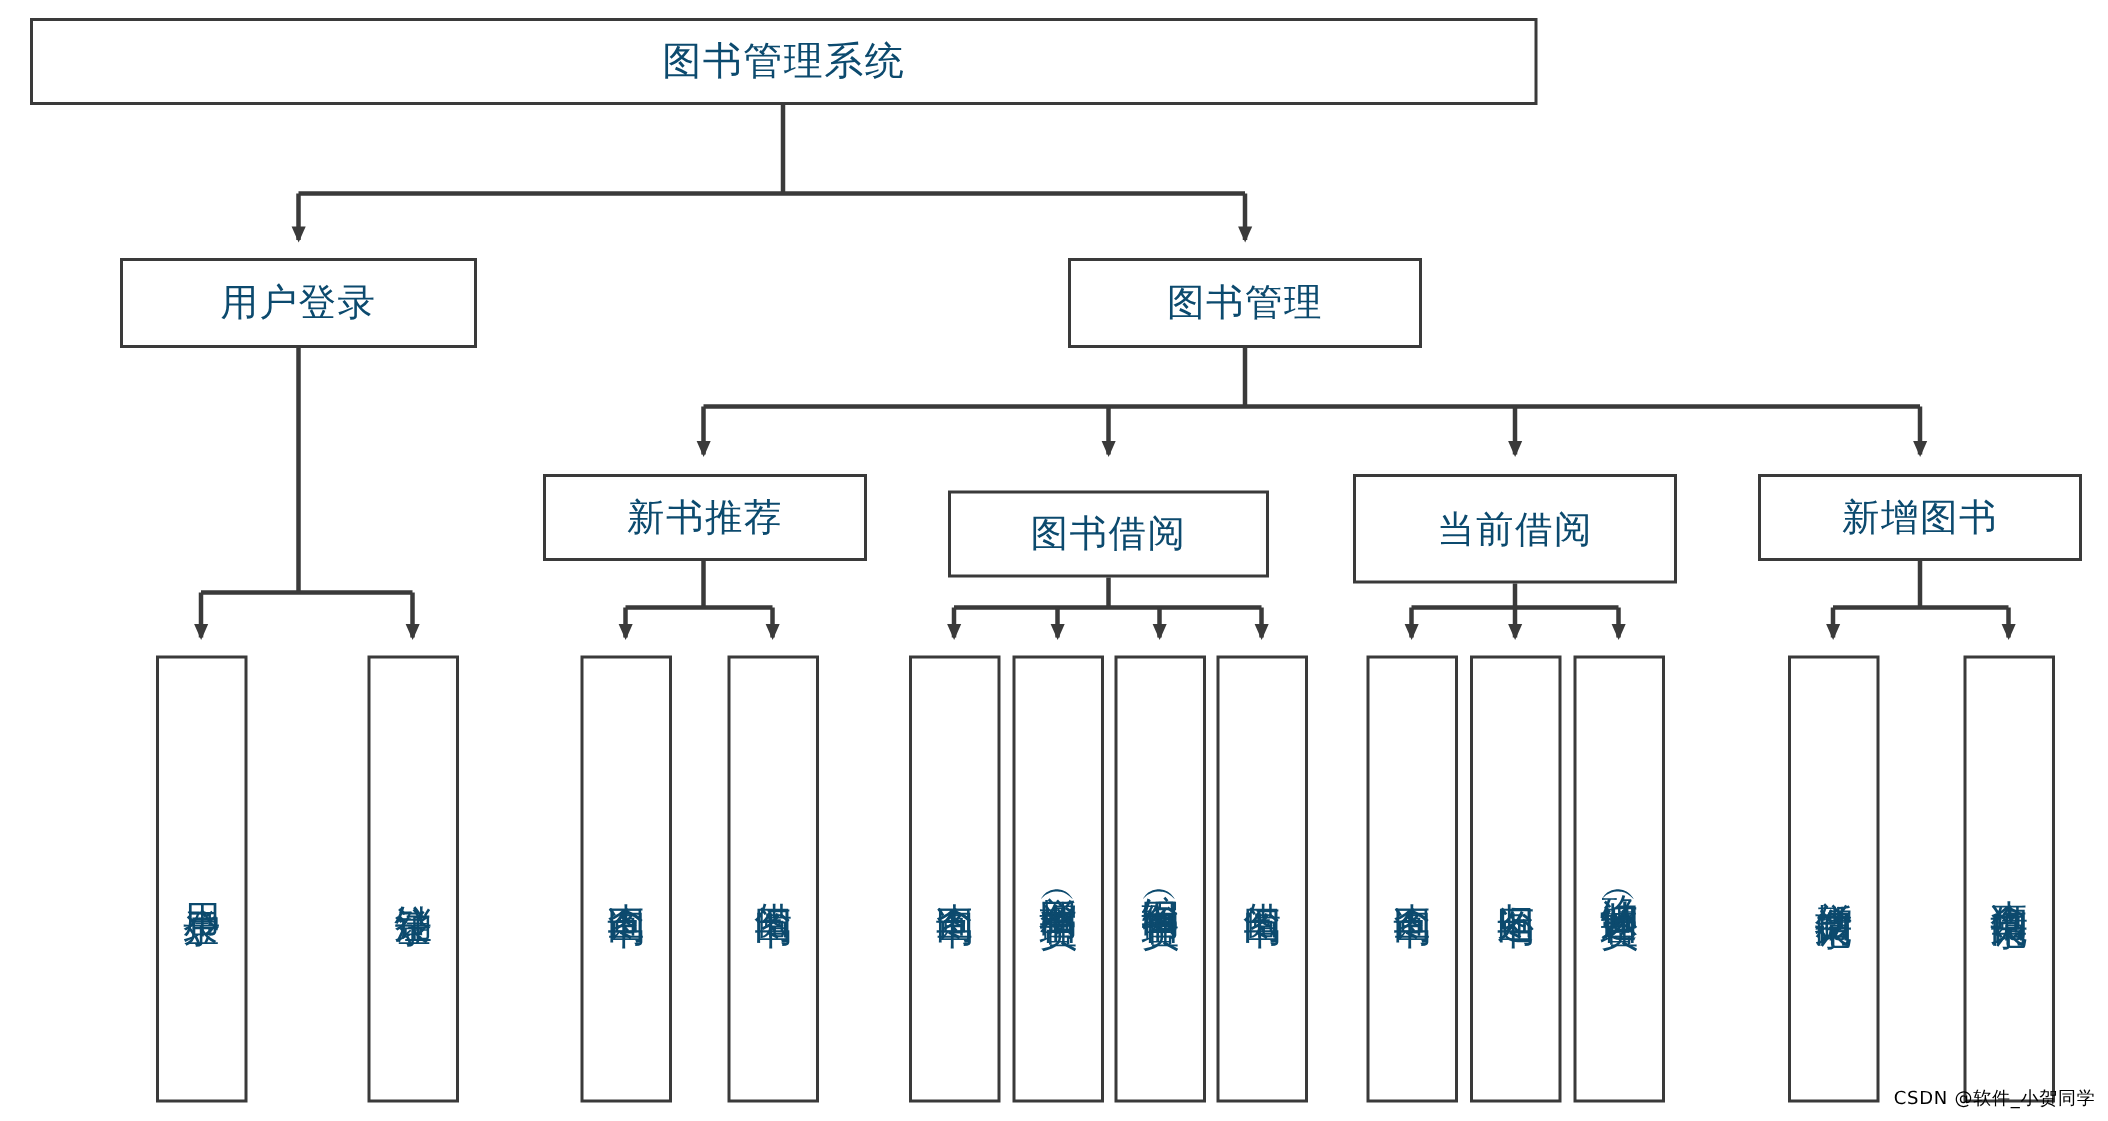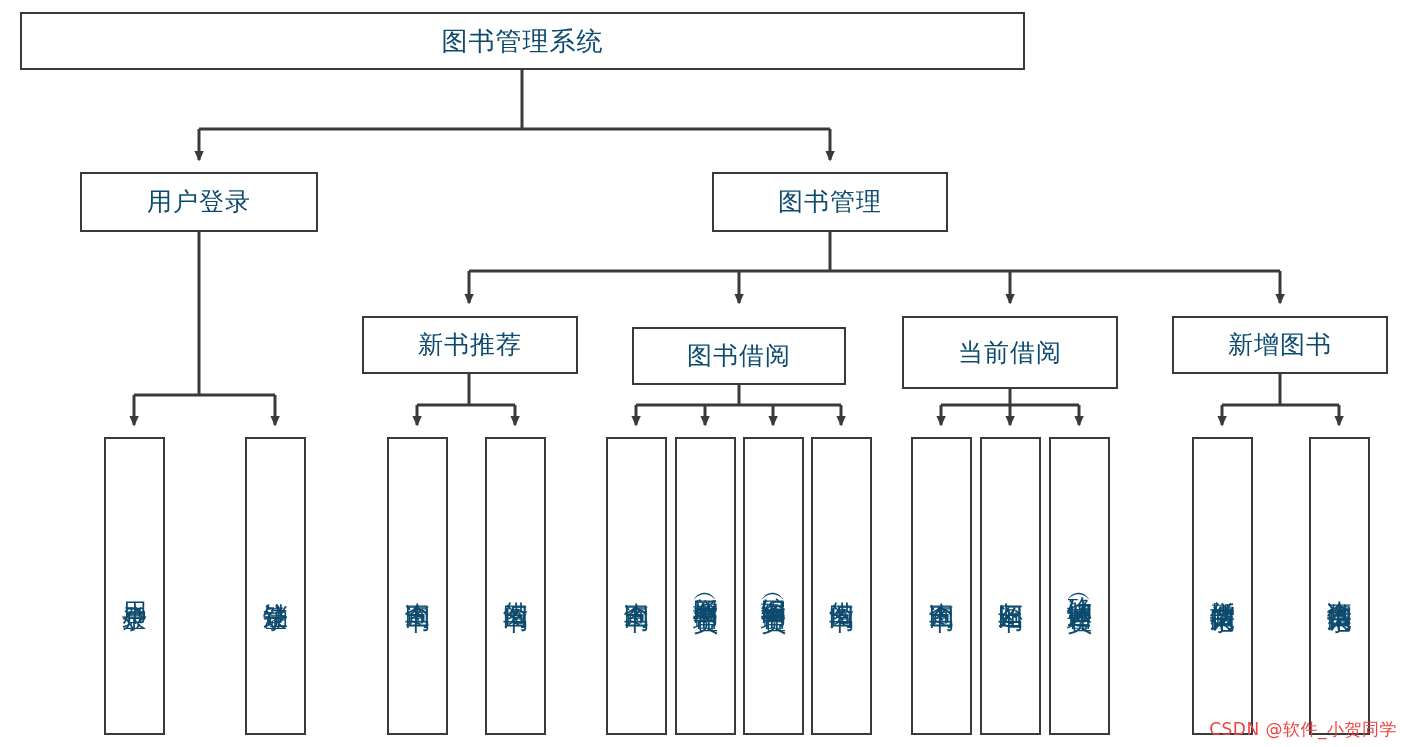--- a/index.html
+++ b/index.html
@@ -56,22 +56,22 @@
     writing-mode: vertical-rl;
     text-orientation: upright;
     display: block;
     text-align: center;
   }
   #title-node { font-size: 26px; }
   .watermark {
     position: absolute;
     right: 8px;
     bottom: 6px;
-    font-size: 17px;
-    color: #ef4444;
+    font-size: 12px;
+    color: #000000;
     letter-spacing: 0.5px;
     white-space: nowrap;
     z-index: 5;
   }
 </style>
 </head>
 <body>
 
 <div id="canvas">
 

